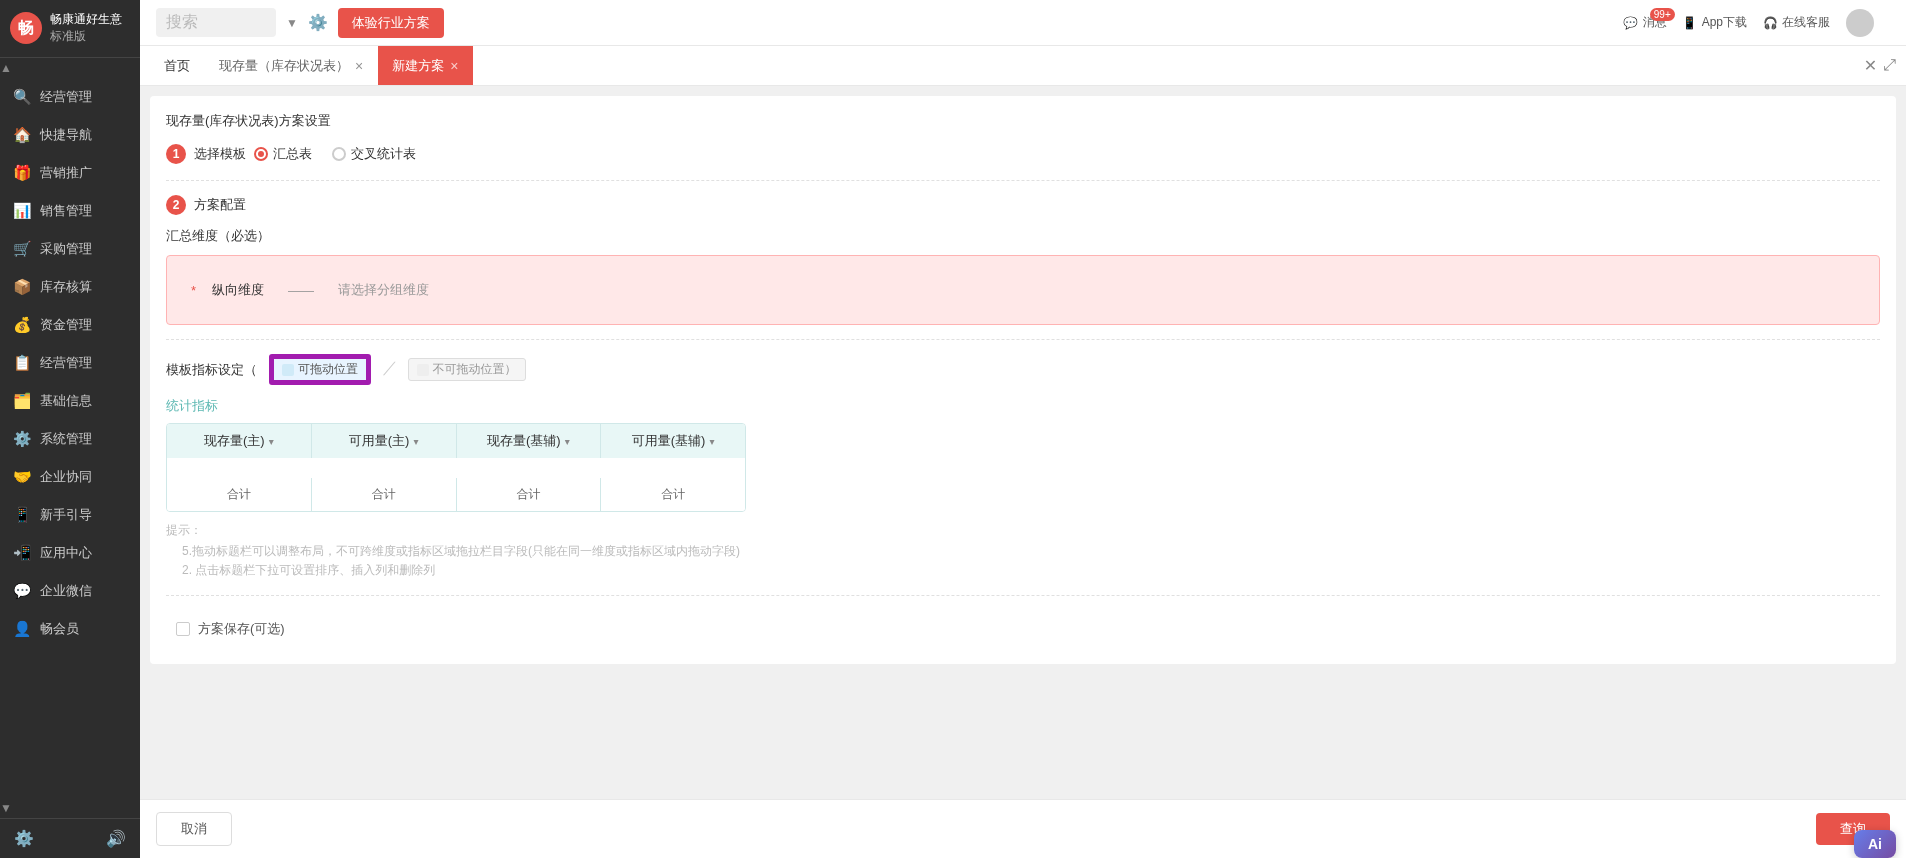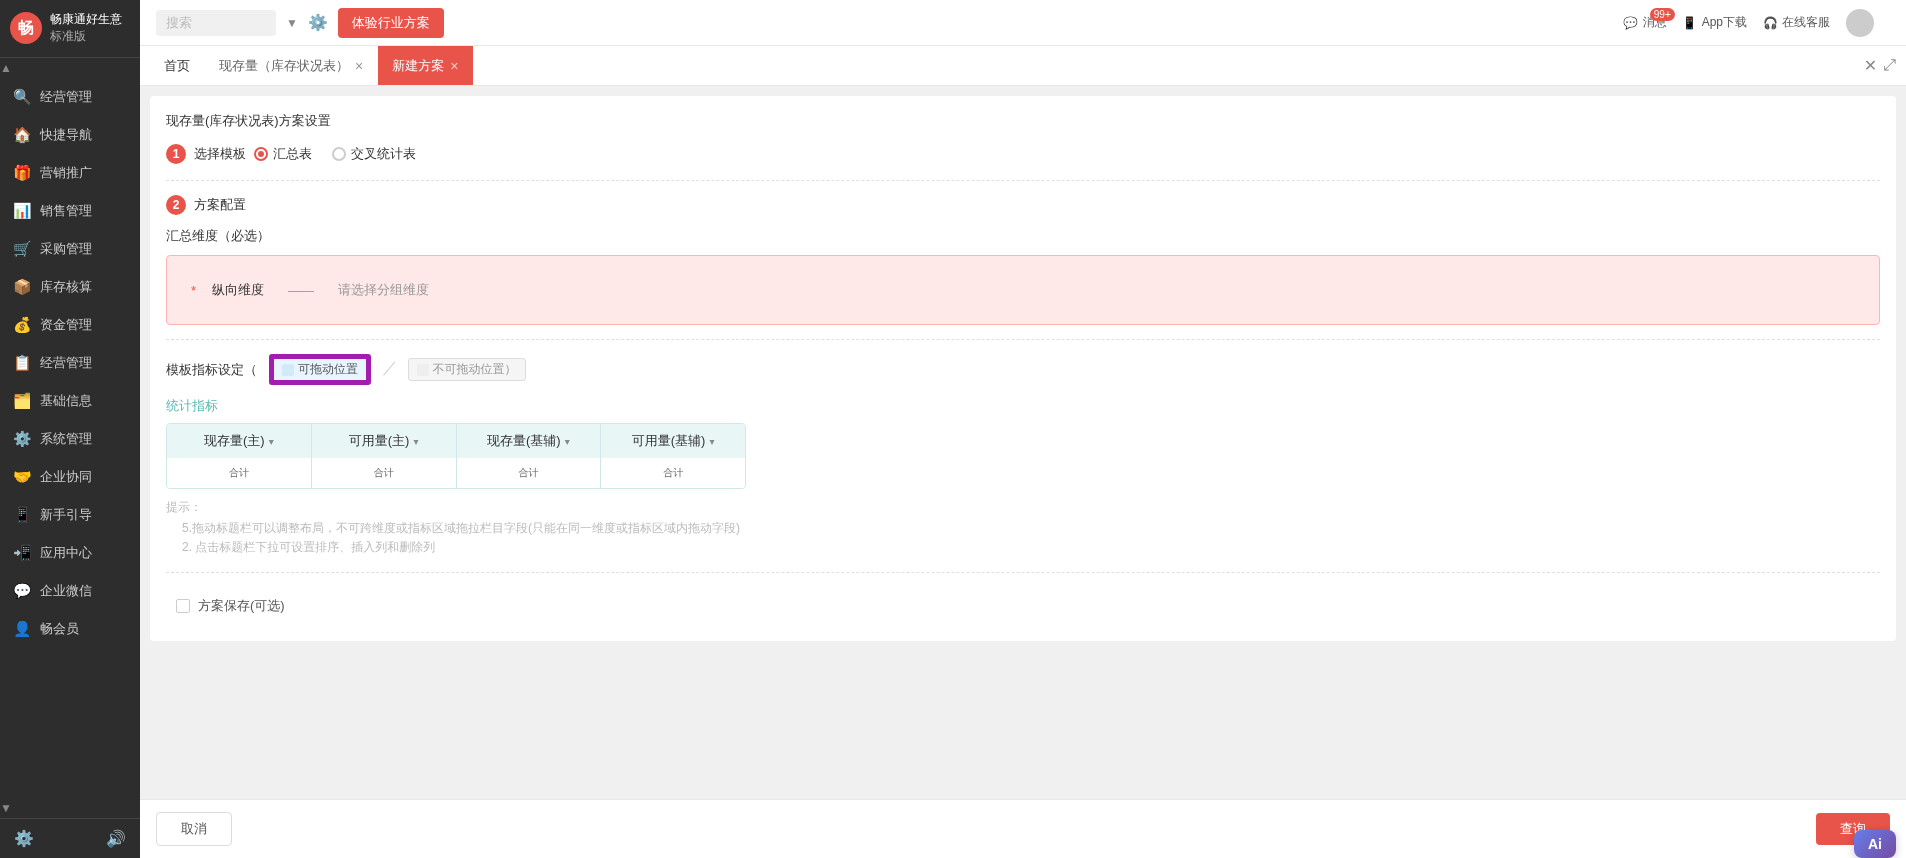--- a/index.html
+++ b/index.html
@@ -168,21 +168,21 @@
     .stats-title { color: #5cb8b2; font-size: 13px; margin-bottom: 8px; font-weight: 500; }
     .stats-table { border: 1px solid #d0e8e8; border-radius: 4px; overflow: hidden; width: 580px; }
     .stats-table-header { display: flex; background: #e8f7f6; }
     .stats-table-body { display: flex; background: #fff; }
     .stats-col {
       flex: 1; padding: 8px 12px; text-align: center;
       font-size: 13px; color: #333; border-right: 1px solid #d0e8e8;
       display: flex; align-items: center; justify-content: center; gap: 4px;
     }
     .stats-col:last-child { border-right: none; }
-    .stats-col-body { flex: 1; padding: 8px 12px; text-align: center; font-size: 10px; color: #666; border-right: 1px solid #d0e8e8; }
+    .stats-col-body { flex: 1; padding: 8px 12px; text-align: center; font-size: 12px; color: #666; border-right: 1px solid #d0e8e8; margin-top: 20px; }
     .stats-col-body:last-child { border-right: none; }
     .chevron-down { font-size: 10px; color: #888; }
 
     
     .tips-section { margin-top: 10px; margin-bottom: 16px; }
     .tips-title { color: #bbb; font-size: 12px; margin-bottom: 4px; }
     .tips-item { color: #bbb; font-size: 12px; margin-bottom: 2px; padding-left: 16px; }
 
     
     .save-row { display: flex; align-items: center; gap: 8px; padding: 10px 10px 10px; }
@@ -293,21 +293,21 @@
     <span class="sidebar-footer-icon">⚙️</span>
     <span class="sidebar-footer-icon">🔊</span>
   </div>
 </div>
 
 <div class="main">
 
   <div class="topbar">
     <div class="topbar-left">
       <div class="topbar-search">
-        <span style="color:#bbb;font-size:13px;">搜索</span>
+        <span style="color:#bbb;font-size:16px;">搜索</span>
       </div>
       <span class="topbar-dropdown">▼</span>
       <span class="topbar-gear">⚙️</span>
       <button class="topbar-btn">体验行业方案</button>
     </div>
     <div class="topbar-right">
       <div class="topbar-msg">
         <span>💬</span>
         <span>消息</span>
         <span class="badge">99+</span>

